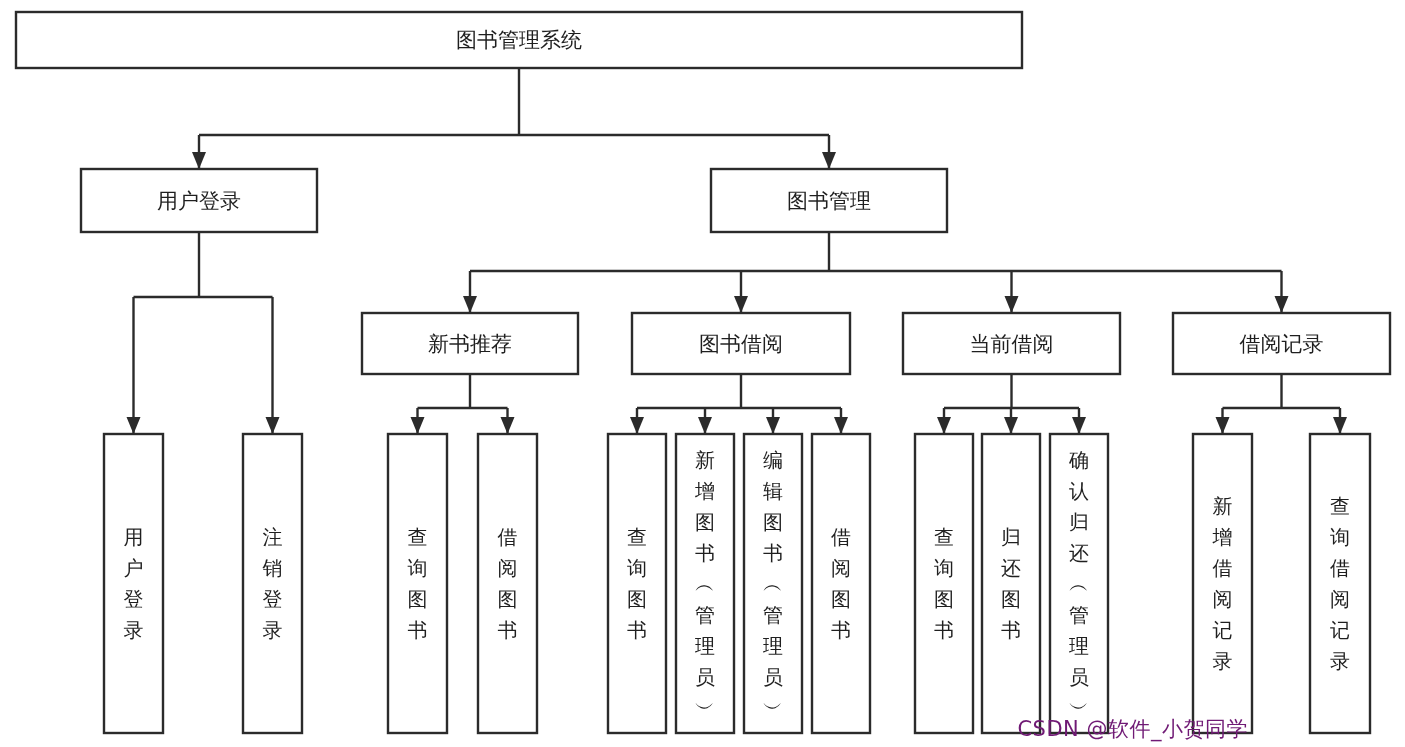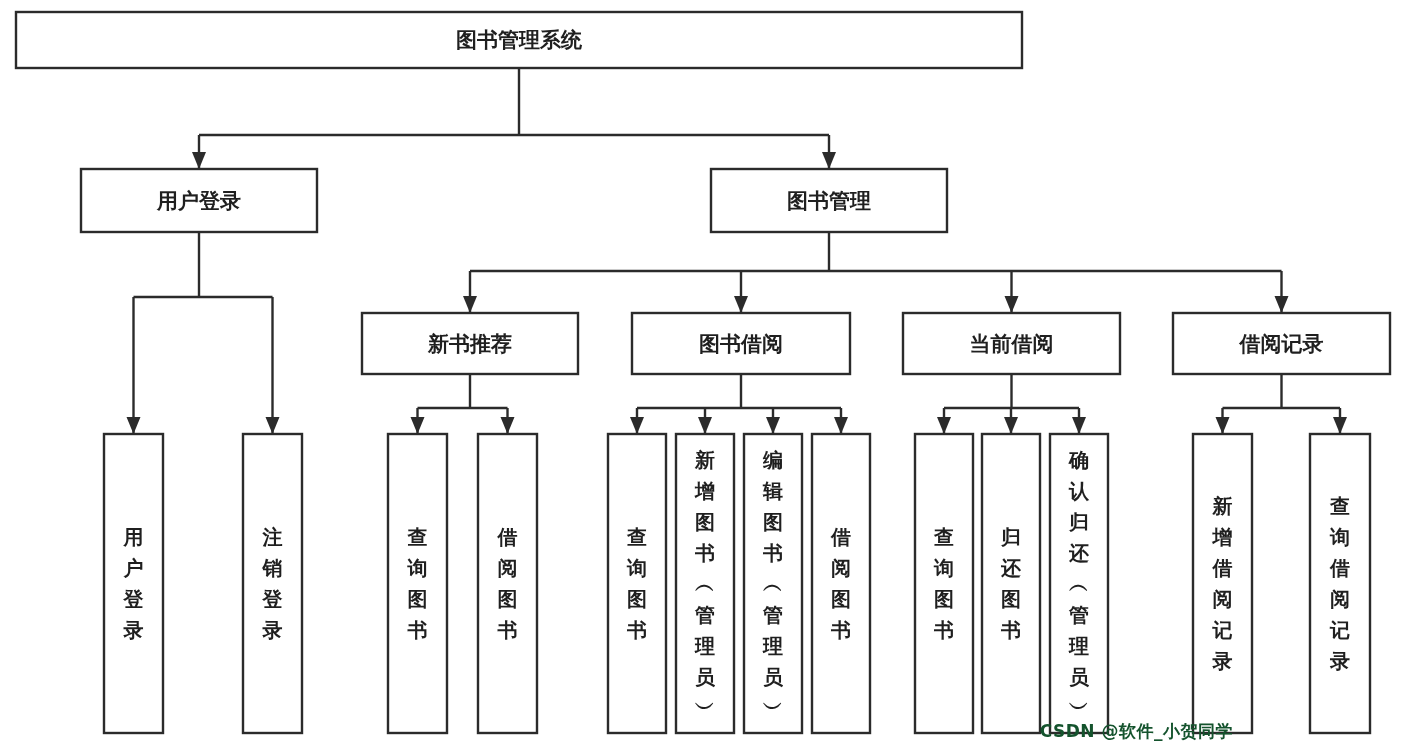--- a/index.html
+++ b/index.html
@@ -2,21 +2,21 @@
 <html><head>
 <meta charset="utf-8">
 <title>图书管理系统 功能结构图</title>
 <style>
   html,body{margin:0;padding:0;background:#ffffff;}
   body{
     width:1405px;height:747px;overflow:hidden;
     font-family:"Liberation Sans","DejaVu Sans",sans-serif;
     color:#1a1a1a;
   }
-  #diagram-root{position:relative;width:1258px;height:747px;background:#fff;font-weight:bold;}
+  #diagram-root{position:relative;width:1258px;height:747px;background:#fff;}
   svg.diagram-canvas{position:absolute;left:0;top:0;width:1405px;height:747px;}
 
   .node-box{
     fill:#ffffff;
     stroke:#2b2b2b;
     stroke-width:2.4;
   }
   .node-label{
     fill:#1f1f1f;
     font-family:"DejaVu Sans","Liberation Sans",sans-serif;
@@ -30,25 +30,25 @@
   .connector{
     stroke:#2b2b2b;
     stroke-width:2.4;
     fill:none;
     stroke-linecap:butt;
   }
   .arrow-head{fill:#2b2b2b;stroke:none;}
 
   .watermark{
     position:absolute;
-    right:25px;
+    right:10px;
     bottom:4px;
     font-family:"DejaVu Sans","Liberation Sans",sans-serif;
-    font-size:17px;
-    color:#14532d;
+    font-size:21px;
+    color:#701a75;
     letter-spacing:0.5px;
     white-space:nowrap;
     user-select:none;
   }
 </style>
 </head>
 <body>
 
 <div id="diagram-root">
   <svg class="diagram-canvas" id="diagram-canvas" viewBox="0 0 1405 747" xmlns="http://www.w3.org/2000/svg">

